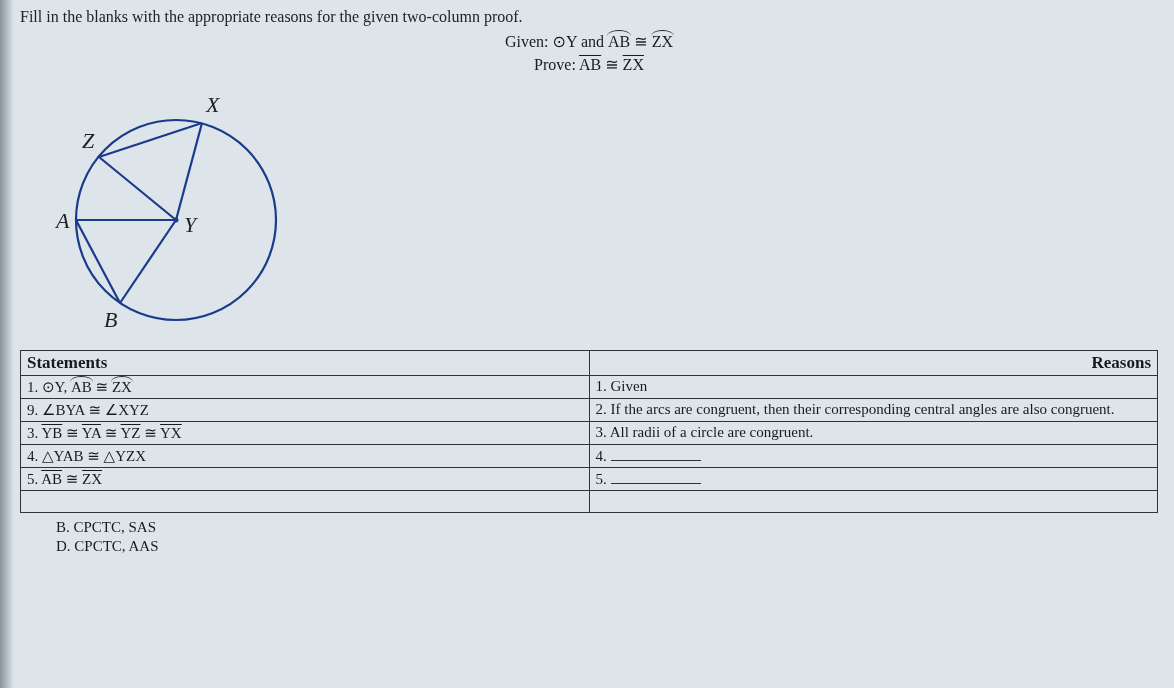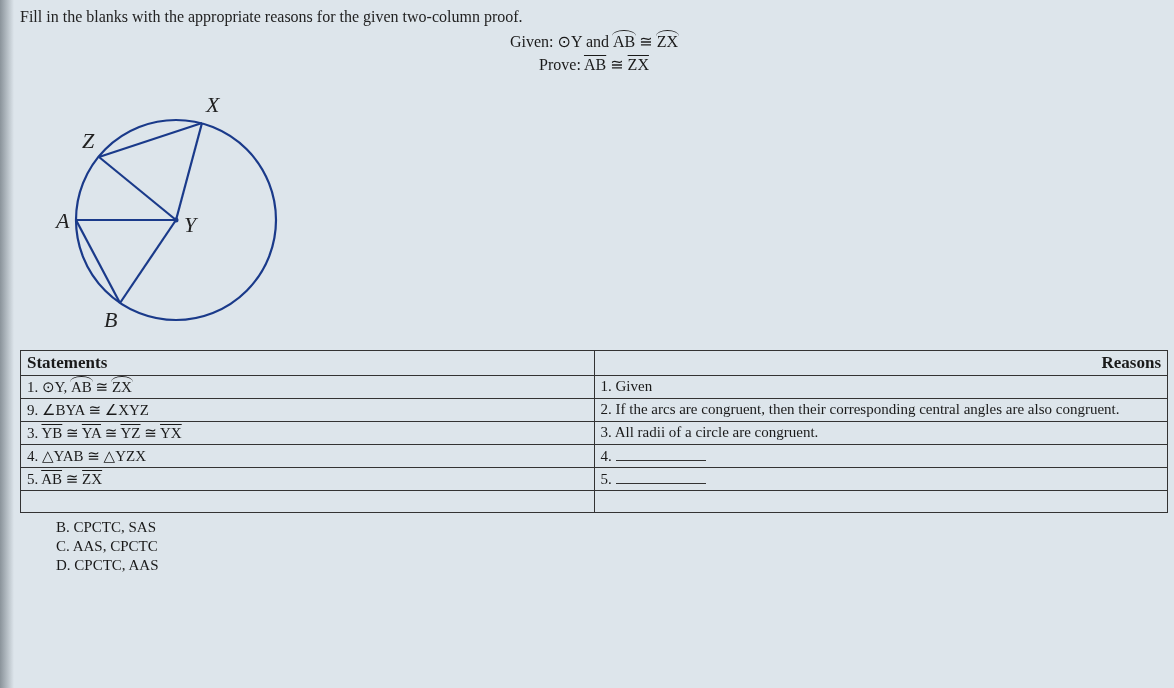--- a/index.html
+++ b/index.html
@@ -6,21 +6,21 @@
     body {
       font-family: "Times New Roman", Georgia, serif;
       background: #dde5eb;
       color: #1a1a1a;
       padding: 0;
       width: 1174px;
       height: 688px;
       position: relative;
     }
     .page {
-      padding: 8px 6px 0 20px;
+      padding: 8px 16px 0 20px;
     }
     .prompt-line {
       font-size: 16px;
       margin-bottom: 6px;
       color: #222;
     }
     .line2, .line3 {
       font-size: 16px;
       margin-bottom: 4px;
       text-align: center;
@@ -162,17 +162,16 @@
     </tr>
     <tr>
       <td>&nbsp;</td>
       <td>&nbsp;</td>
     </tr>
   </tbody>
     </table>
 
   <div class="choices">
     <div>B.    CPCTC, SAS</div>
-    <div>C.    AAS, CPCTC</div>
     <div>D.    CPCTC, AAS</div>
   </div>
 
 </div>
 
 </body></html>

